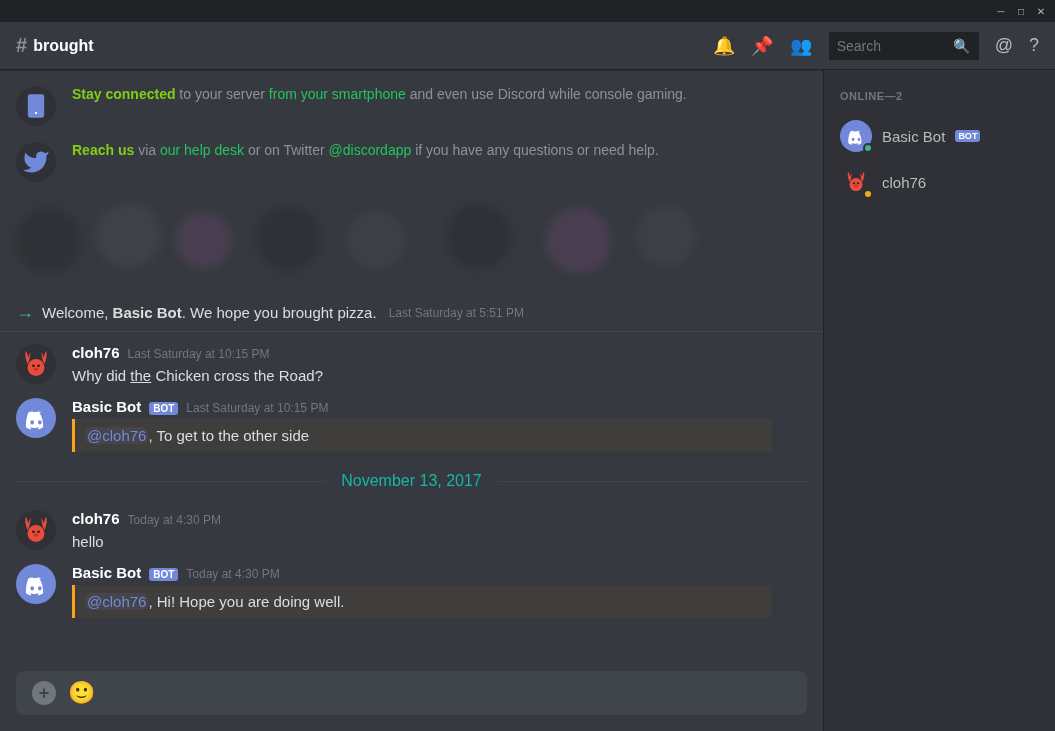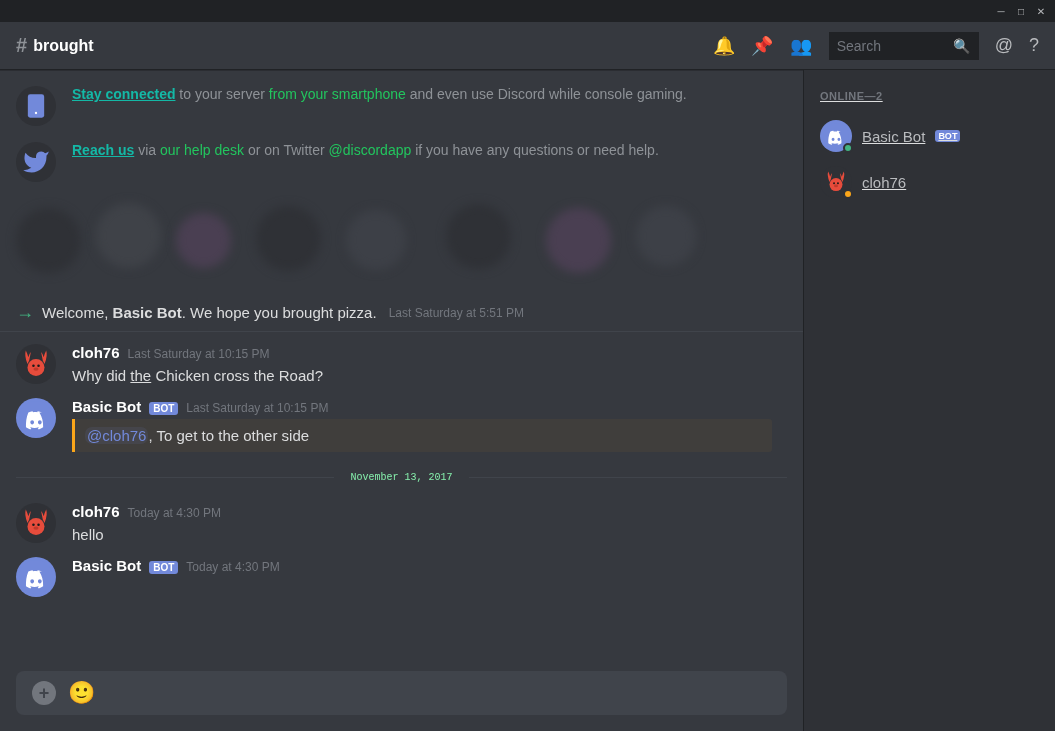--- a/index.html
+++ b/index.html
@@ -135,22 +135,21 @@
       align-items: center;
       justify-content: center;
       font-size: 20px;
       flex-shrink: 0;
     }
     .system-tip-text a {
       color: #22c55e;
       text-decoration: none;
     }
     .system-tip-text strong {
-      color: #14b8a6;
-      text-decoration: underline;
+      color: #84cc16;
     }
 
     
     .welcome-bar {
       display: flex;
       align-items: center;
       gap: 8px;
       padding: 8px 16px;
       color: #dcddde;
       font-size: 15px;
@@ -174,25 +173,24 @@
       padding: 8px 16px;
       margin: 8px 0;
     }
     .date-divider::before, .date-divider::after {
       content: '';
       flex: 1;
       height: 1px;
       background: #40444b;
     }
     .date-divider-text {
-      color: #86efac;
-      font-size: 10px;
+      color: #14b8a6;
+      font-size: 16px;
       padding: 0 16px;
       white-space: nowrap;
-      font-family: Liberation Mono, monospace;
     }
 
     
     .message-group {
       display: flex;
       padding: 4px 16px;
       gap: 16px;
       margin-bottom: 4px;
     }
     .avatar {
@@ -305,27 +303,26 @@
     }
     .input-emoji-btn {
       color: #72767d;
       font-size: 22px;
       cursor: pointer;
       flex-shrink: 0;
     }
 
     
     .right-sidebar {
-      width: 252px;
+      width: 232px;
       background: #2f3136;
       border-left: 1px solid #202225;
       padding: 16px 8px;
       overflow-y: auto;
       flex-shrink: 0;
-      text-decoration: underline;
     }
     .sidebar-section-title {
       color: #72767d;
       font-size: 11px;
       font-weight: 700;
       text-transform: uppercase;
       letter-spacing: 0.5px;
       padding: 4px 8px;
       margin-bottom: 8px;
     }
@@ -560,20 +557,25 @@
               <circle cx="20" cy="20" r="20" fill="#7289da"></circle>
               <path d="M27 13.5C25.4 12.7 23.7 12.2 22 12c-.2.4-.4.8-.5 1.2-1.7-.3-3.3-.3-5 0-.2-.4-.4-.8-.5-1.2-1.7.2-3.4.7-5 1.5C8.5 19.5 8 25.3 8.2 31c1.8 1.3 3.5 2 5.2 2.5.4-.5.8-1.1 1.1-1.7-.6-.2-1.2-.5-1.7-.8.1-.1.3-.2.4-.3 3.3 1.5 6.9 1.5 10.2 0 .1.1.3.2.4.3-.6.3-1.1.6-1.7.8.3.6.7 1.2 1.1 1.7 1.7-.5 3.4-1.2 5.2-2.5.2-6.5-1.1-12.2-4.4-17.5zM15.5 27.5c-1.2 0-2.2-1.1-2.2-2.5s1-2.5 2.2-2.5 2.2 1.1 2.2 2.5-1 2.5-2.2 2.5zm9 0c-1.2 0-2.2-1.1-2.2-2.5s1-2.5 2.2-2.5 2.2 1.1 2.2 2.5-1 2.5-2.2 2.5z" fill="white"></path>
             </svg>
           </div>
           <div class="message-content">
             <div class="message-meta">
               <span class="message-author">Basic Bot</span>
               <span class="bot-badge">BOT</span>
               <span class="message-timestamp">Today at 4:30 PM</span>
             </div>
+            <div class="bot-reply">
+              <span class="message-text">
+                <span class="mention">@cloh76</span><span>, Hi!  Hope you are doing well.</span>
+              </span>
+            </div>
           </div>
         </div>
 
       </div>
 
       <div class="message-input-area">
         <div class="message-input-box">
           <div class="input-add-btn">+</div>
           <span class="input-emoji-btn">🙂</span>
         </div>

